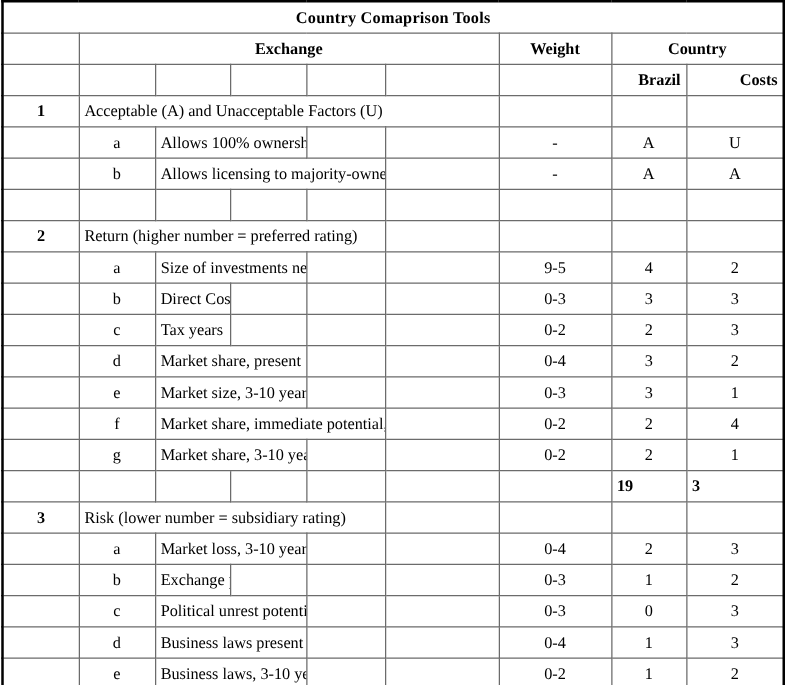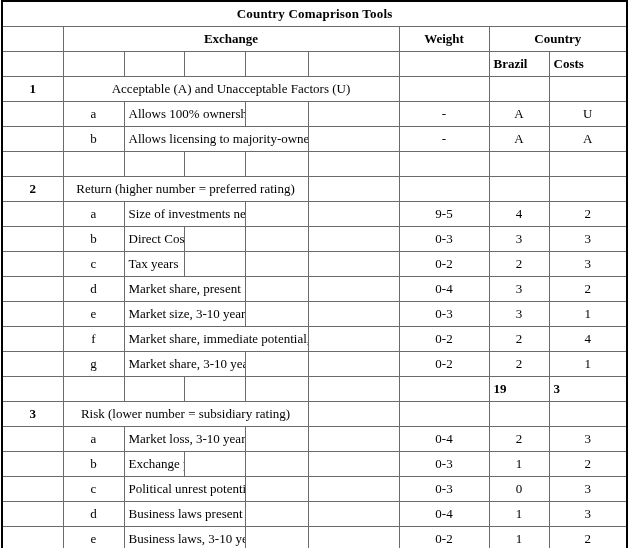--- a/index.html
+++ b/index.html
@@ -52,36 +52,36 @@
     border-bottom: 2px solid #000000;
     letter-spacing: 0.2px;
   }
   td.hdr {
     text-align: center;
     font-weight: bold;
     font-size: 15px;
     height: 26px;
   }
   td.hdr2 {
-    text-align: left;
+    text-align: right;
     font-weight: bold;
     font-size: 14px;
     height: 24px;
   }
   td.num {
     text-align: center;
     font-weight: bold;
     font-size: 14px;
   }
   td.letter {
     text-align: center;
     font-size: 13px;
   }
   td.sectionlabel {
-    text-align: center;
+    text-align: left;
     font-size: 13px;
   }
   td.desc {
     text-align: left;
     font-size: 13px;
   }
   td.weight {
     text-align: center;
     font-size: 13px;
   }

